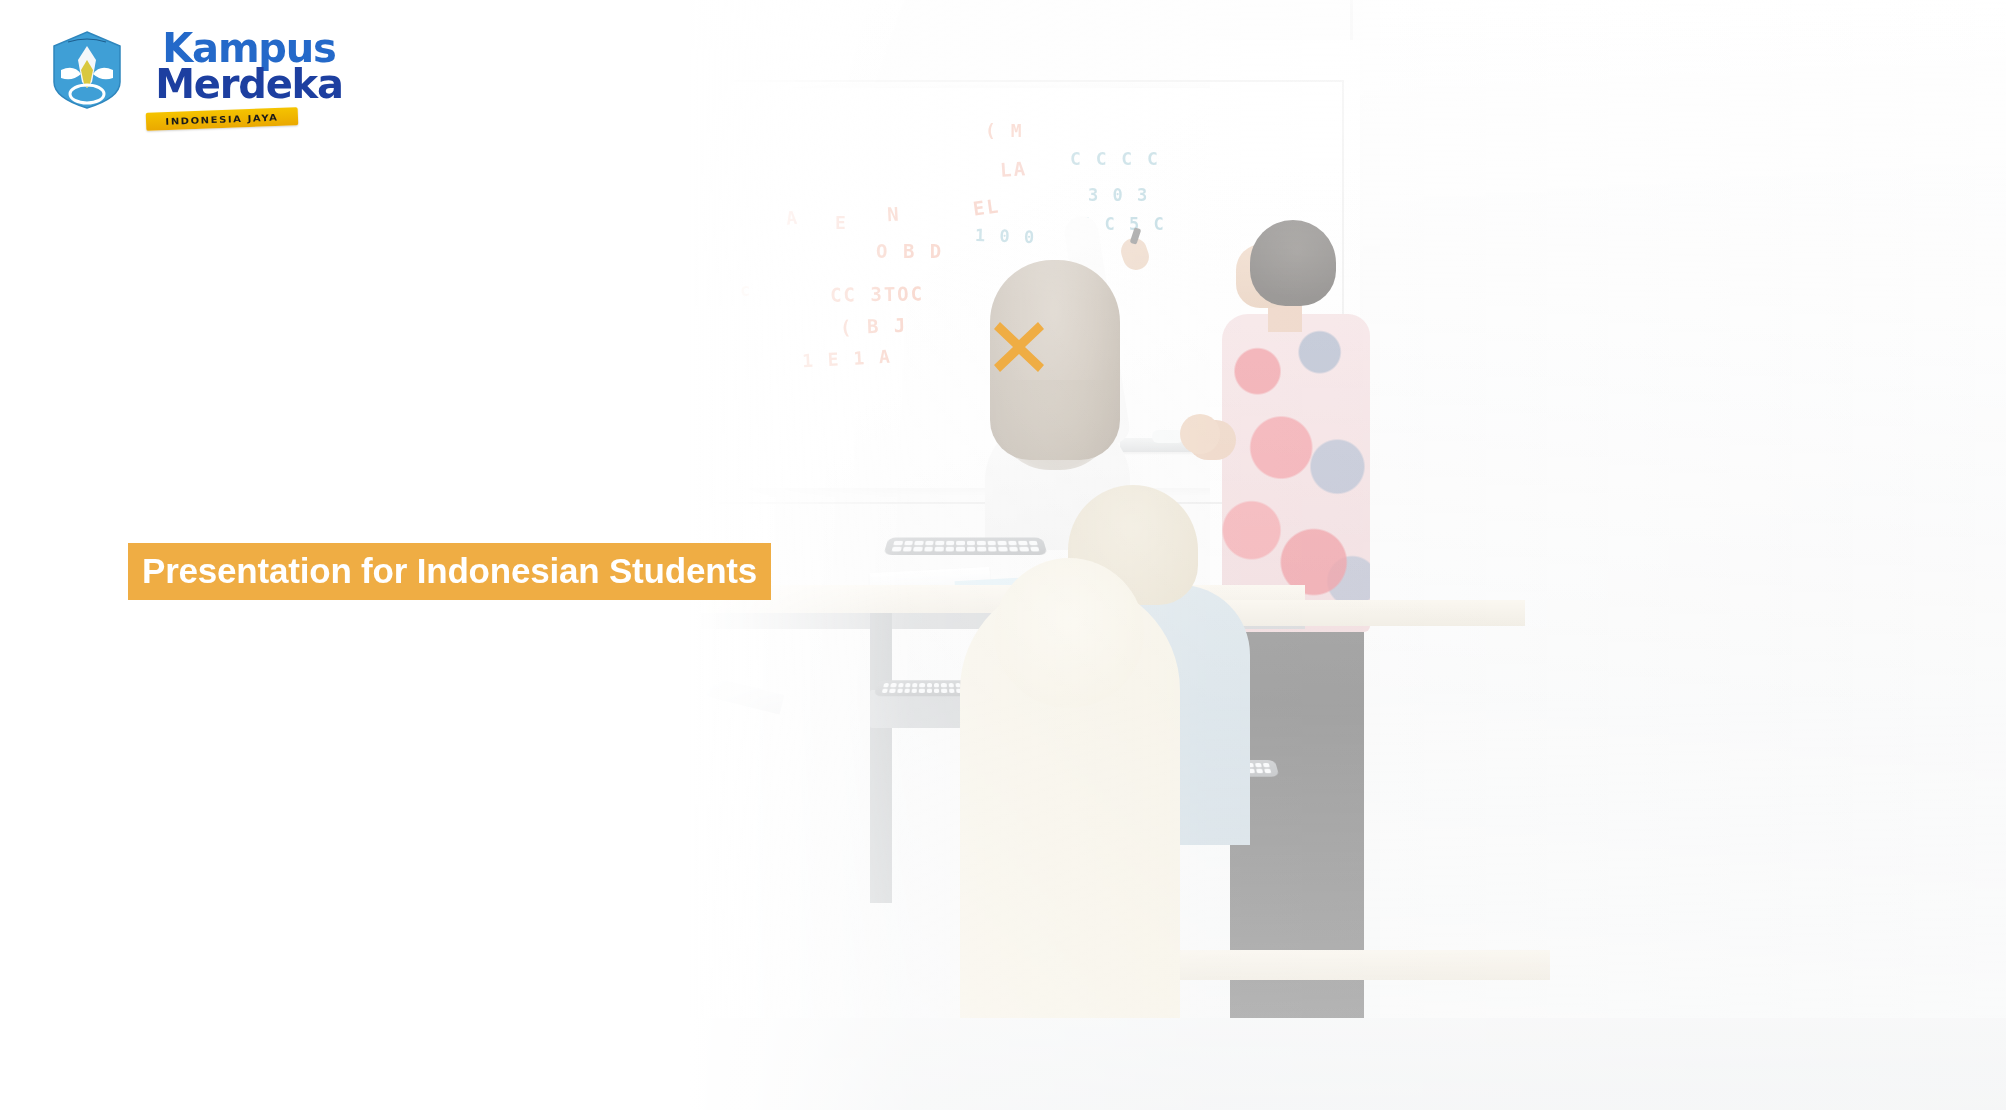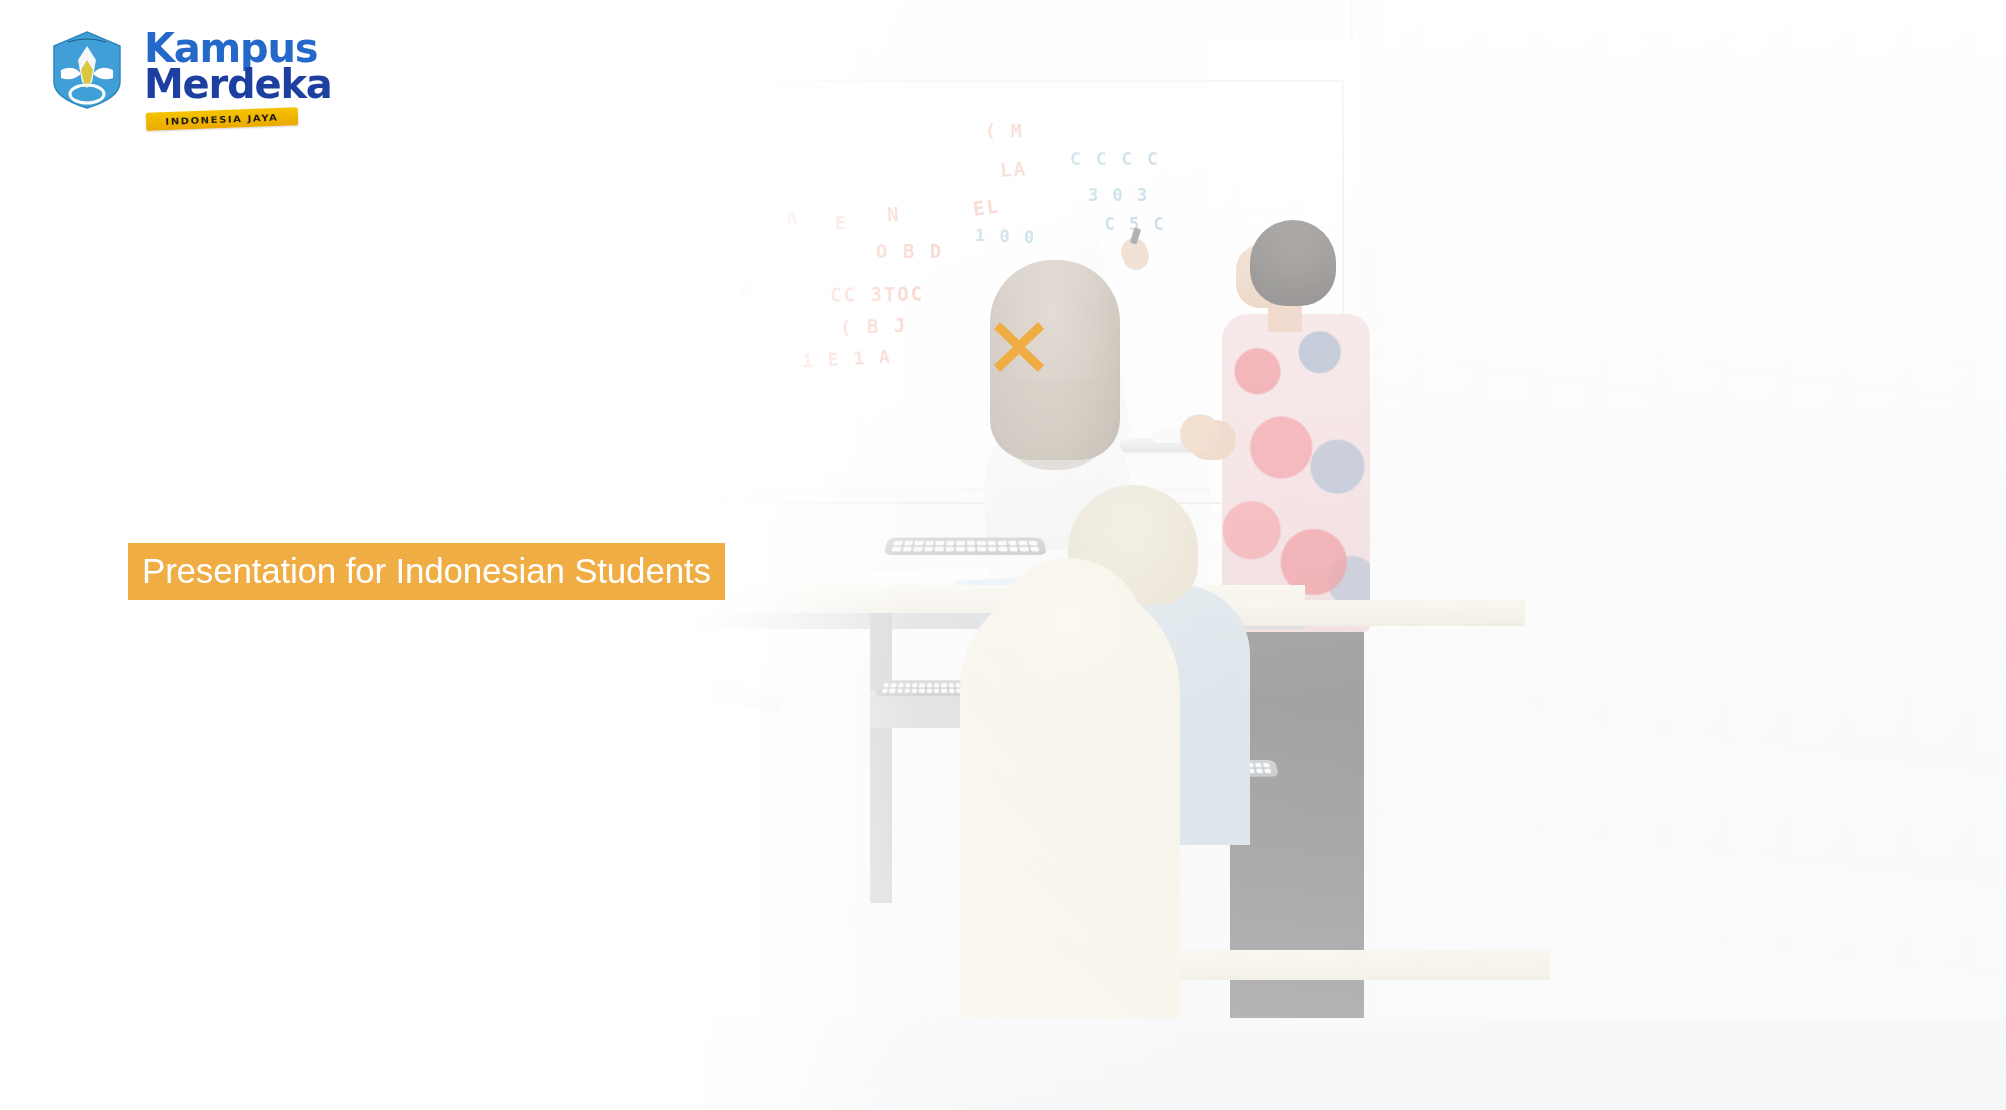--- a/index.html
+++ b/index.html
@@ -7,20 +7,21 @@
     width:2006px;height:1110px;
     background:#ffffff;
     font-family:"Liberation Sans", sans-serif;
     overflow:hidden;
     position:relative;
   }
   .slide{
     position:absolute;inset:0;
     background:#ffffff;
     overflow:hidden;
+    text-align:center;
   }
 
   
   .photo{
     position:absolute;
     left:690px;top:0;width:1316px;height:1110px;
     overflow:hidden;
     opacity:1;
   }
   
@@ -299,21 +300,21 @@
   }
   .subbar{
     position:absolute;left:128px;top:543px;
     background:#efad44;
     padding:10px 14px 12px 14px;
     z-index:200;
     display:inline-block;
   }
   .subbar span{
     font-family:"Liberation Sans", sans-serif;
-    font-weight:400;
+    font-weight:700;
     font-size:35px;
     color:#ffffff;
     letter-spacing:-0.2px;
     white-space:nowrap;
     line-height:1;
   }
 
   .xmark{
     position:absolute;left:990px;top:318px;width:58px;height:58px;z-index:150;
   }

